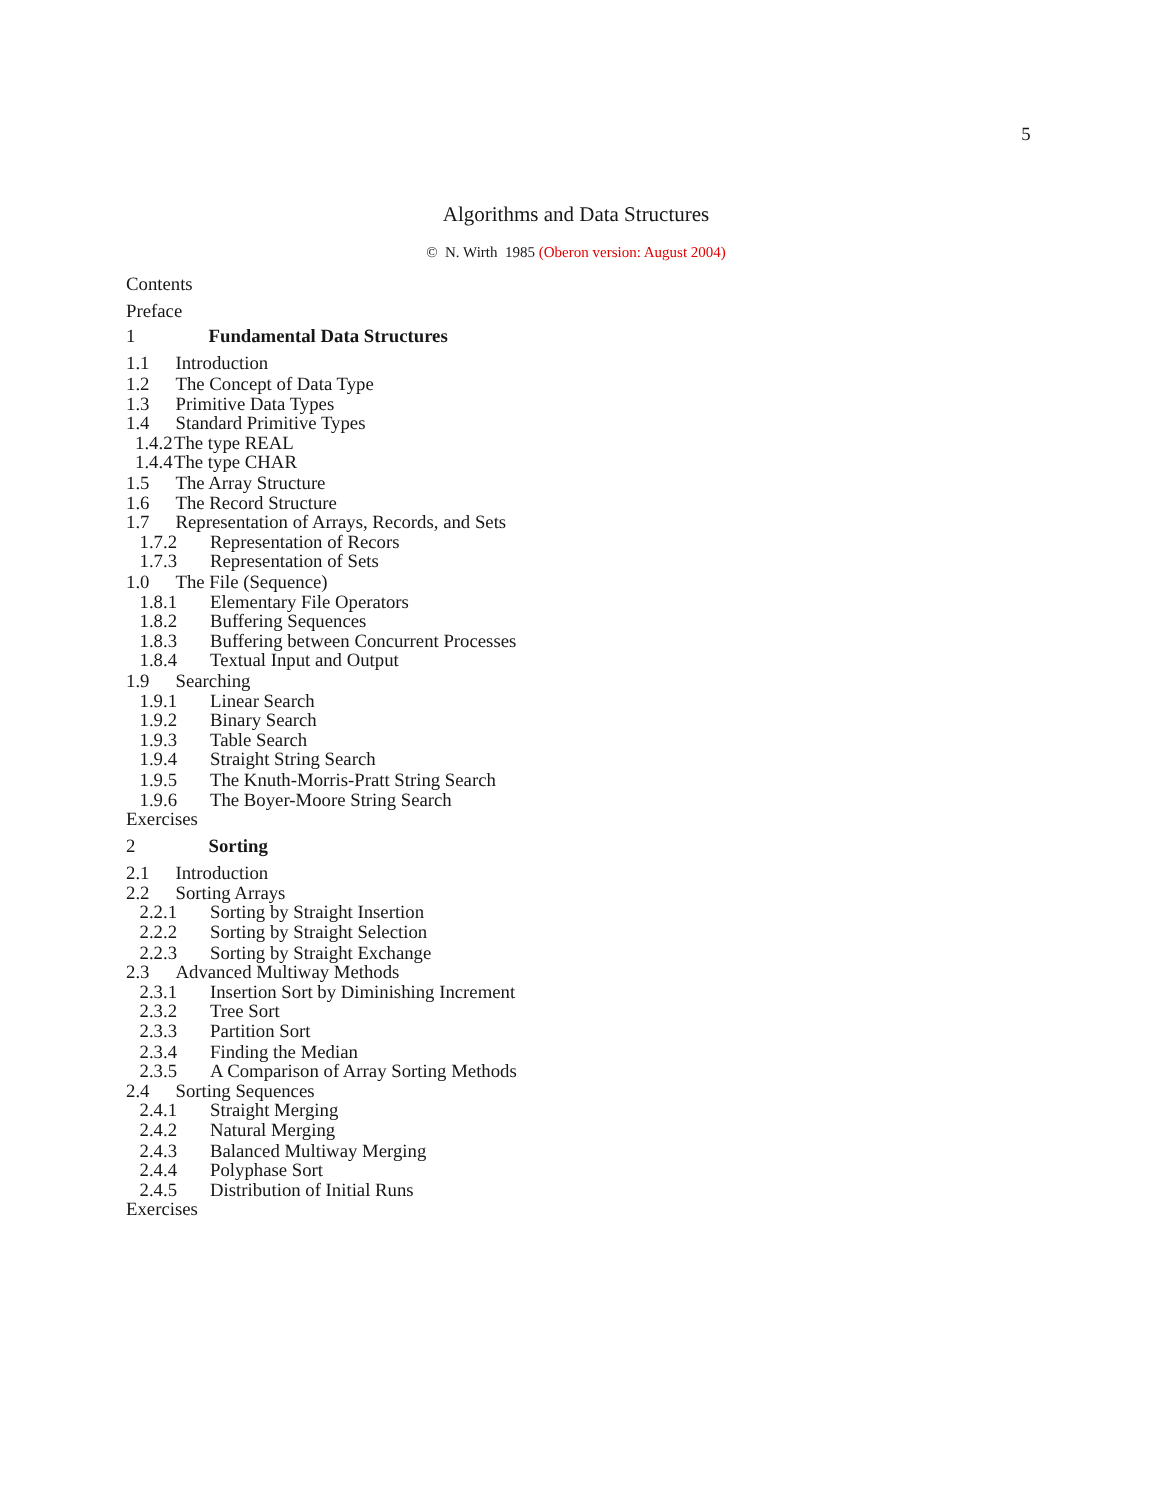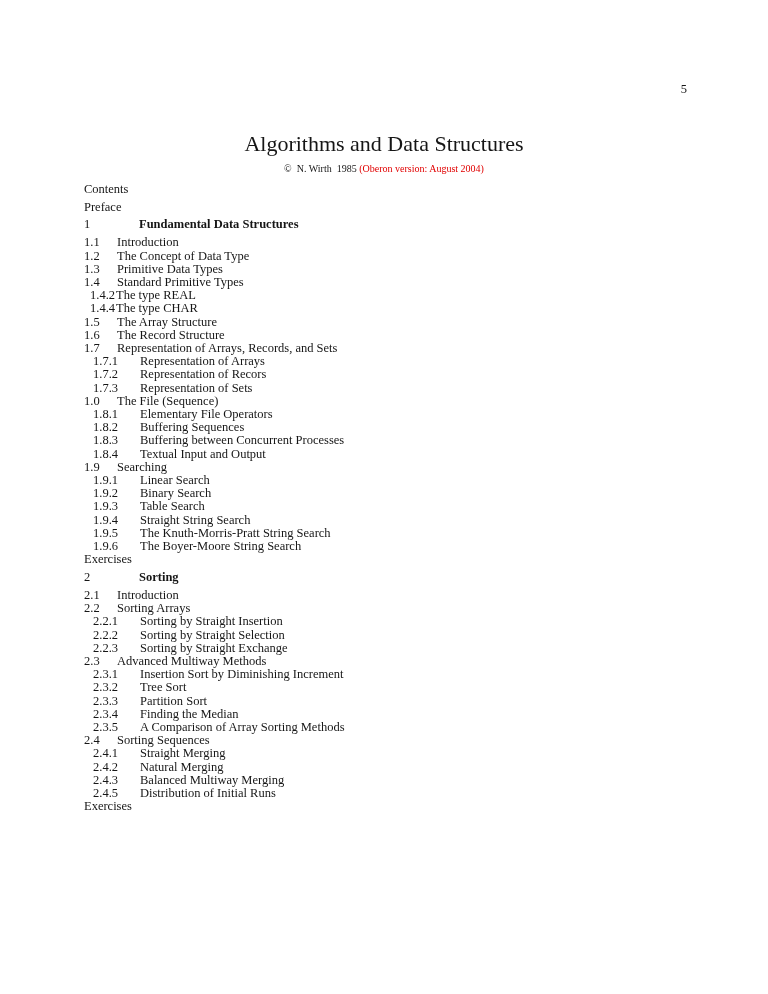--- a/index.html
+++ b/index.html
@@ -21,21 +21,21 @@
     font-size: 12.5px;
     line-height: 13.2px;
   }
   .doc-title {
     position: absolute;
     top: 133px;
     left: 0;
     width: 768px;
     margin: 0;
     text-align: center;
-    font-size: 22px;
+    font-size: 14px;
     font-weight: normal;
     line-height: 22px;
   }
   .copyright {
     position: absolute;
     top: 162px;
     left: 0;
     width: 768px;
     text-align: center;
     font-size: 10px;
@@ -84,21 +84,20 @@
       <div class="row chapter"><span class="num">1</span><span class="label">Fundamental Data Structures</span></div>
       <div class="row section"><span class="num">1.1</span><span class="label">Introduction</span></div>
       <div class="row section"><span class="num">1.2</span><span class="label">The Concept of Data Type</span></div>
       <div class="row section"><span class="num">1.3</span><span class="label">Primitive Data Types</span></div>
       <div class="row section"><span class="num">1.4</span><span class="label">Standard Primitive Types</span></div>
       <div class="row subtight"><span class="num">1.4.2</span><span class="label">The type REAL</span></div>
       <div class="row subtight"><span class="num">1.4.4</span><span class="label">The type CHAR</span></div>
       <div class="row section"><span class="num">1.5</span><span class="label">The Array Structure</span></div>
       <div class="row section"><span class="num">1.6</span><span class="label">The Record Structure</span></div>
       <div class="row section"><span class="num">1.7</span><span class="label">Representation of Arrays, Records, and Sets</span></div>
-      <div class="row sub"><span class="num">1.7.1</span><span class="label">Representation of Arrays</span></div>
       <div class="row sub"><span class="num">1.7.2</span><span class="label">Representation of Recors</span></div>
       <div class="row sub"><span class="num">1.7.3</span><span class="label">Representation of Sets</span></div>
       <div class="row section"><span class="num">1.0</span><span class="label">The File (Sequence)</span></div>
       <div class="row sub"><span class="num">1.8.1</span><span class="label">Elementary File Operators</span></div>
       <div class="row sub"><span class="num">1.8.2</span><span class="label">Buffering Sequences</span></div>
       <div class="row sub"><span class="num">1.8.3</span><span class="label">Buffering between Concurrent Processes</span></div>
       <div class="row sub"><span class="num">1.8.4</span><span class="label">Textual Input and Output</span></div>
       <div class="row section"><span class="num">1.9</span><span class="label">Searching</span></div>
       <div class="row sub"><span class="num">1.9.1</span><span class="label">Linear Search</span></div>
       <div class="row sub"><span class="num">1.9.2</span><span class="label">Binary Search</span></div>
@@ -116,16 +115,17 @@
       <div class="row section"><span class="num">2.3</span><span class="label">Advanced Multiway Methods</span></div>
       <div class="row sub"><span class="num">2.3.1</span><span class="label">Insertion Sort by Diminishing Increment</span></div>
       <div class="row sub"><span class="num">2.3.2</span><span class="label">Tree Sort</span></div>
       <div class="row sub"><span class="num">2.3.3</span><span class="label">Partition Sort</span></div>
       <div class="row sub"><span class="num">2.3.4</span><span class="label">Finding the Median</span></div>
       <div class="row sub"><span class="num">2.3.5</span><span class="label">A Comparison of Array Sorting Methods</span></div>
       <div class="row section"><span class="num">2.4</span><span class="label">Sorting Sequences</span></div>
       <div class="row sub"><span class="num">2.4.1</span><span class="label">Straight Merging</span></div>
       <div class="row sub"><span class="num">2.4.2</span><span class="label">Natural Merging</span></div>
       <div class="row sub"><span class="num">2.4.3</span><span class="label">Balanced Multiway Merging</span></div>
+      <div class="row sub"><span class="num">2.4.4</span><span class="label">Polyphase Sort</span></div>
       <div class="row sub"><span class="num">2.4.5</span><span class="label">Distribution of Initial Runs</span></div>
       <div class="row plain"><span class="label">Exercises</span></div>
     </div>
 </div>
 
 </body></html>

